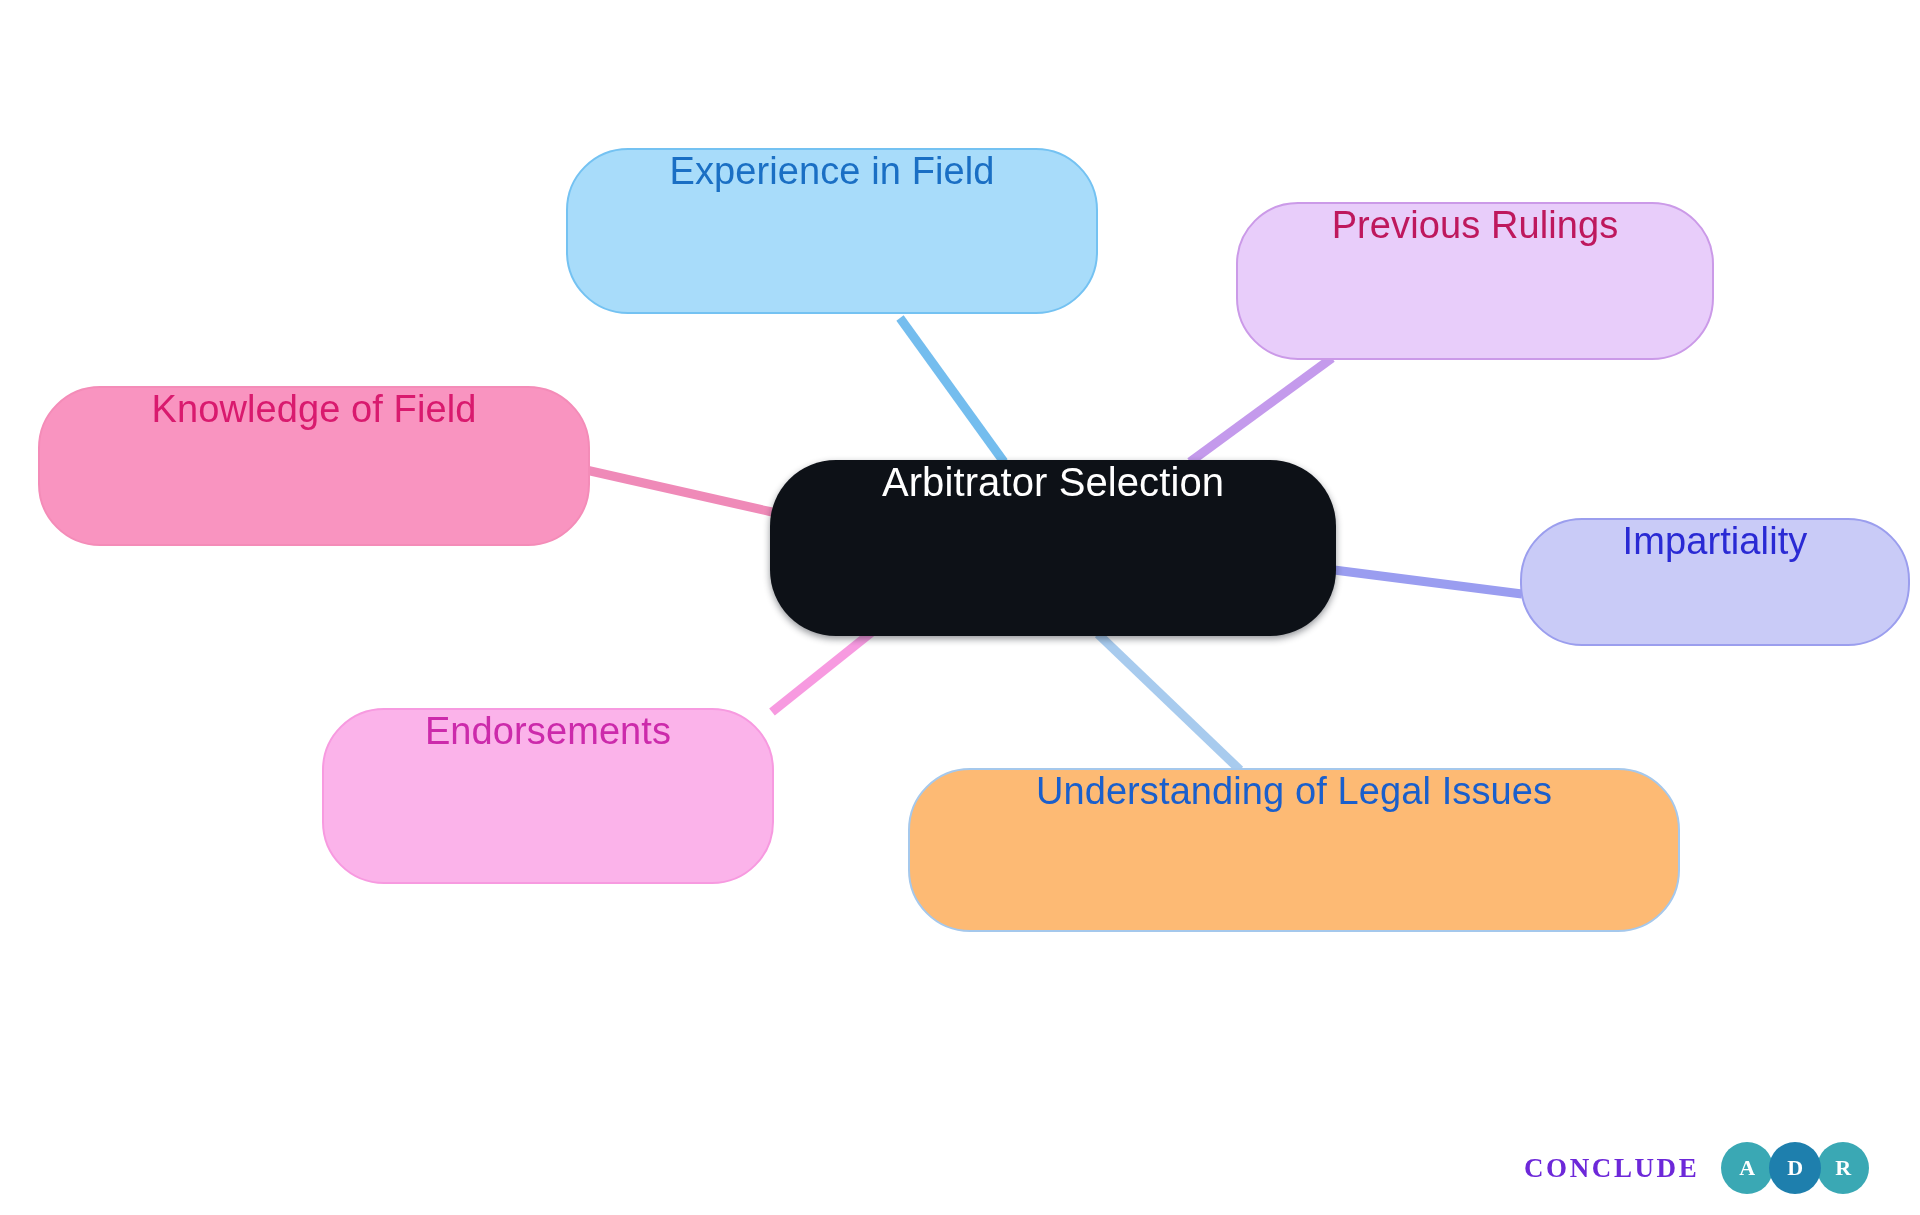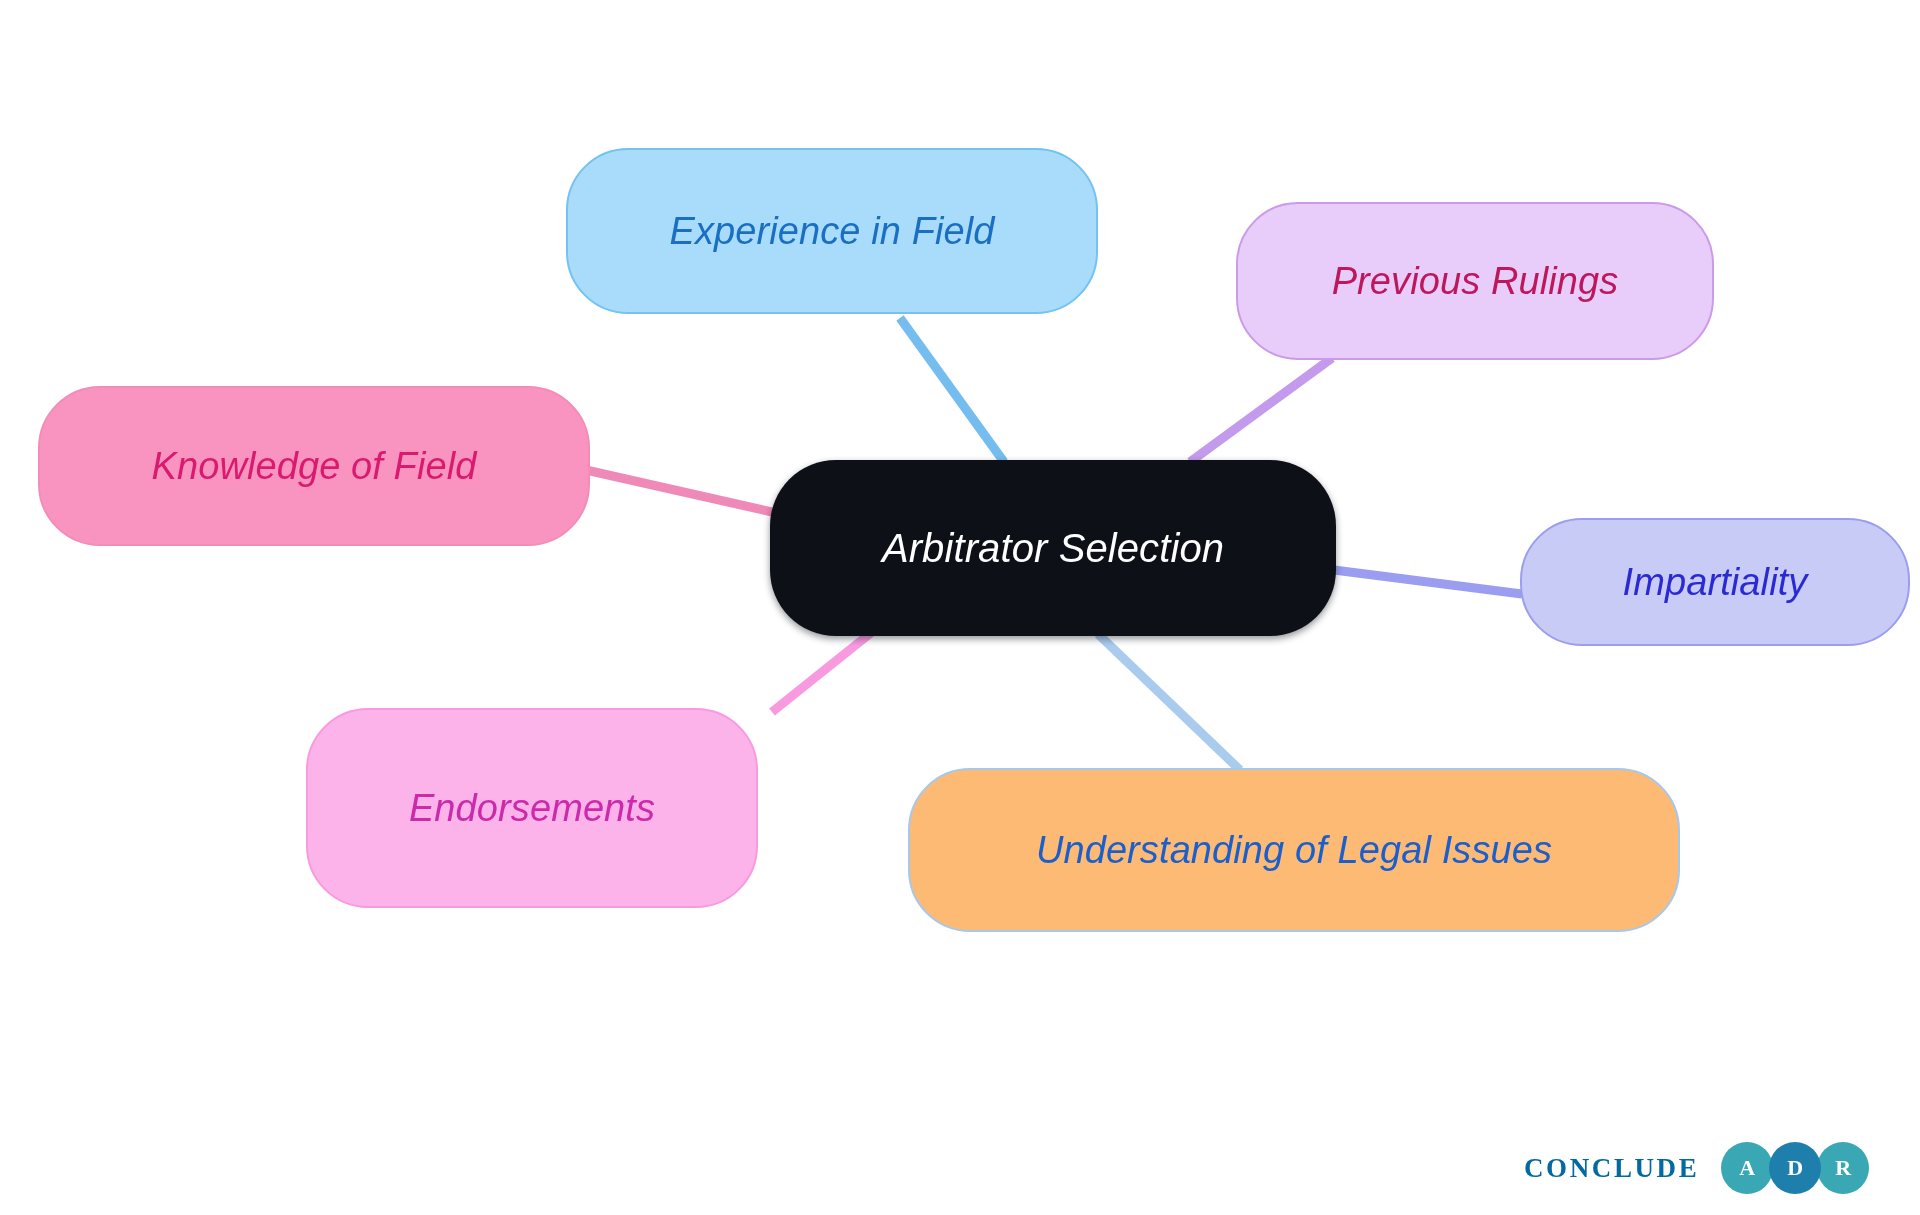--- a/index.html
+++ b/index.html
@@ -23,28 +23,26 @@
     position: absolute;
     inset: 0;
     width: 1920px;
     height: 1215px;
     pointer-events: none;
   }
   .node {
     position: absolute;
     box-sizing: border-box;
     display: flex;
-    align-items: center;
     justify-content: center;
     text-align: center;
     border-style: solid;
     border-width: 2px;
     white-space: nowrap;
     letter-spacing: 0.1px;
-    font-style: italic;
   }
   .node-root {
     border-radius: 66px;
     border-width: 0;
     background: #0d1117;
     color: #ffffff;
     font-size: 40px;
     font-weight: 400;
     box-shadow: 0 3px 7px rgba(17, 22, 30, 0.45);
   }
@@ -52,21 +50,21 @@
     border-radius: 62px;
     font-size: 38px;
     font-weight: 400;
   }
   
   #node-experience      { left: 566px; top: 148px;  width: 532px; height: 166px; }
   #node-previous        { left: 1236px; top: 202px; width: 478px; height: 158px; }
   #node-knowledge       { left: 38px;  top: 386px;  width: 552px; height: 160px; }
   #node-root            { left: 770px; top: 460px;  width: 566px; height: 176px; }
   #node-impartiality    { left: 1520px; top: 518px; width: 390px; height: 128px; }
-  #node-endorsements    { left: 306px; top: 708px;  width: 452px; height: 200px; }
+  #node-endorsements    { left: 322px; top: 708px;  width: 452px; height: 176px; }
   #node-legal           { left: 908px; top: 768px;  width: 772px; height: 164px; }
 
   
   #logo {
     position: absolute;
     left: 1524px;
     top: 1140px;
     display: flex;
     align-items: center;
     height: 56px;
@@ -141,21 +139,21 @@
 
   <div class="node node-leaf" id="node-endorsements" style="background: rgb(251, 179, 234); color: rgb(204, 42, 171); border-color: rgb(247, 154, 224);">
     <span>Endorsements</span>
   </div>
 
   <div class="node node-leaf" id="node-legal" style="background: #fdba74; color: rgb(26, 95, 204); border-color: rgb(165, 200, 236);">
     <span>Understanding of Legal Issues</span>
   </div>
 
   <div id="logo">
-    <div id="logo-wordmark" style="color: #0369a1;">CONCLUDE</div>
+    <div id="logo-wordmark" style="color: #6d28d9;">CONCLUDE</div>
     <div class="logo-marks">
       <div class="logo-circle" id="logo-circle-a" style="background: rgb(58, 168, 180);">
         <span>A</span>
       </div>
       <div class="logo-circle" id="logo-circle-r" style="background: rgb(58, 168, 180);">
         <span>R</span>
       </div>
       <div class="logo-circle" id="logo-circle-d" style="background: rgb(30, 127, 173);">
         <span>D</span>
       </div>

